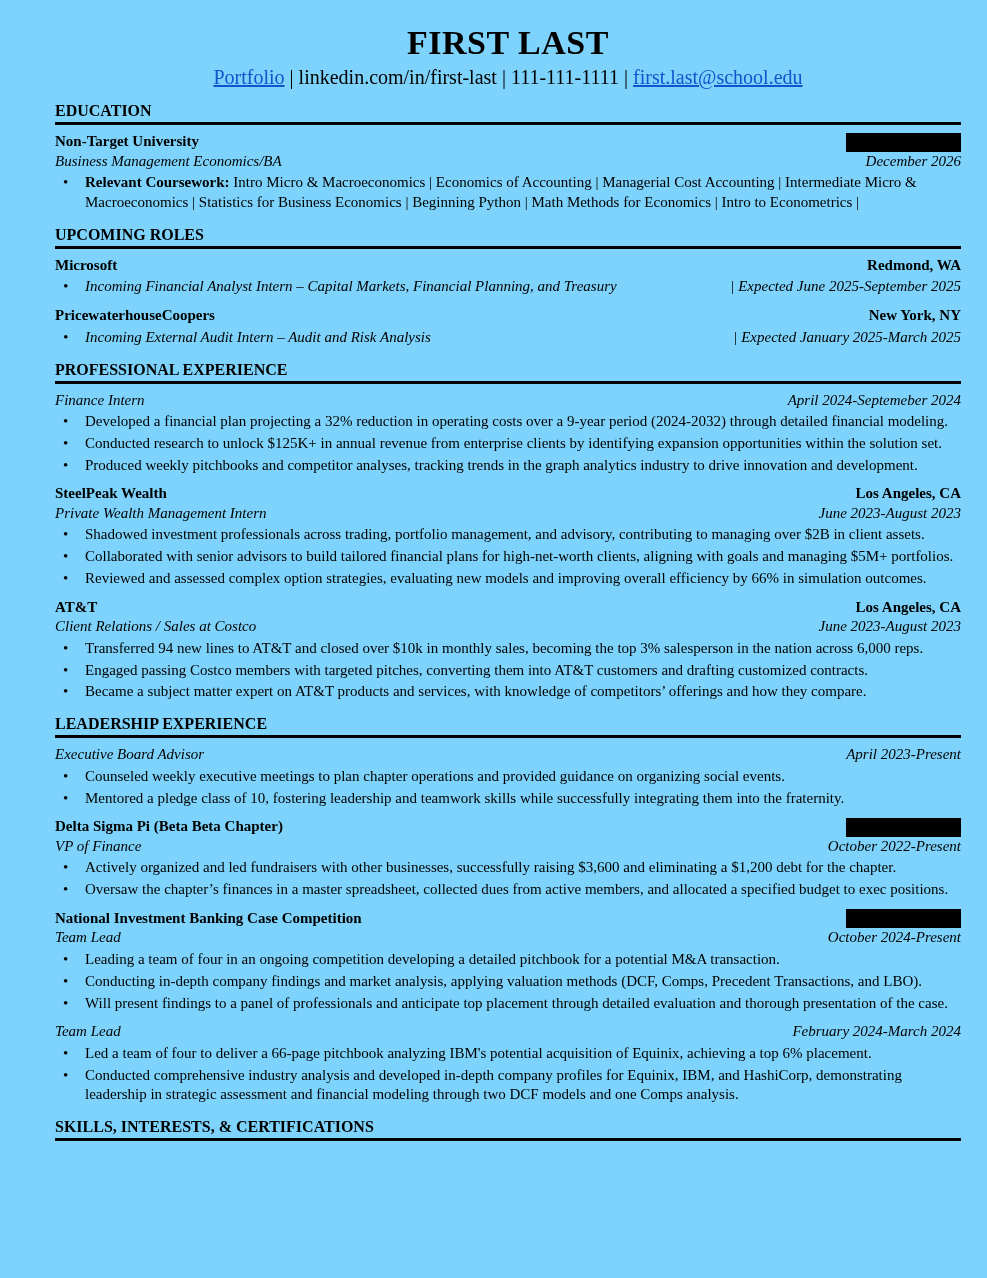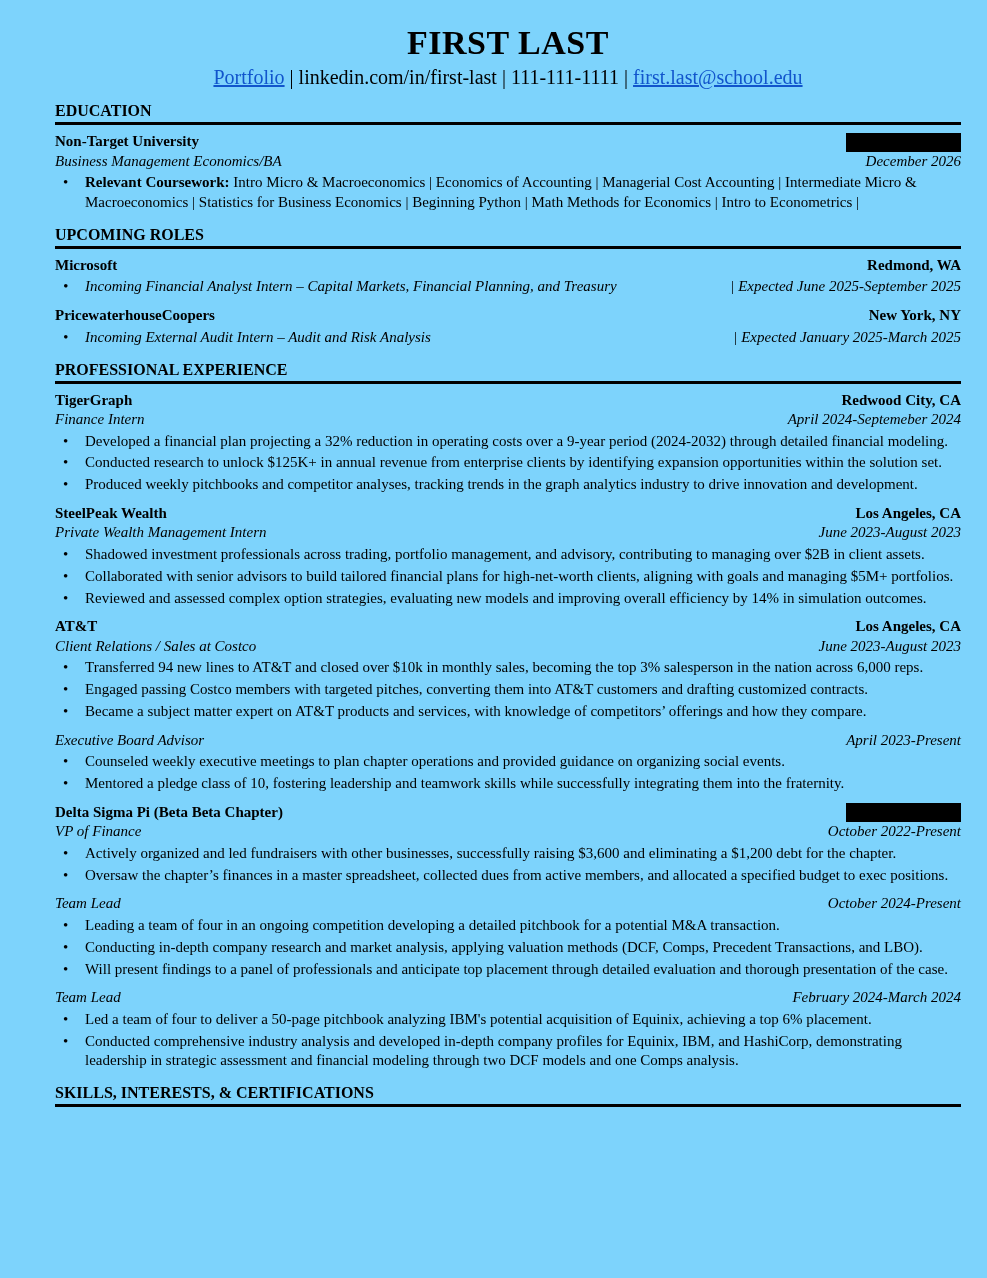--- a/index.html
+++ b/index.html
@@ -86,24 +86,20 @@
             <span class="marker">•</span>
             <span class="btext">Incoming External Audit Intern – Audit and Risk Analysis</span>
             <span class="bright">|  Expected January 2025-March 2025</span>
           </div>
         </div>
       </section>
       <section class="section">
         <div class="section-title">PROFESSIONAL EXPERIENCE</div>
         <div class="entry">
           <div class="row">
-            <span class="org">TigerGraph</span>
-            <span class="loc">Redwood City, CA</span>
-          </div>
-          <div class="row">
             <span class="role">Finance Intern</span>
             <span class="date">April 2024-Septemeber 2024</span>
           </div>
           <div class="bullet">
             <span class="marker">•</span>
             <span class="btext">Developed a financial plan projecting a 32% reduction in operating costs over a 9-year period (2024-2032) through detailed financial modeling.</span>
           </div>
           <div class="bullet">
             <span class="marker">•</span>
             <span class="btext">Conducted research to unlock $125K+ in annual revenue from enterprise clients by identifying expansion opportunities within the solution set.</span>
@@ -125,21 +121,21 @@
           <div class="bullet">
             <span class="marker">•</span>
             <span class="btext">Shadowed investment professionals across trading, portfolio management, and advisory, contributing to managing over $2B in client assets.</span>
           </div>
           <div class="bullet">
             <span class="marker">•</span>
             <span class="btext">Collaborated with senior advisors to build tailored financial plans for high-net-worth clients, aligning with goals and managing $5M+ portfolios.</span>
           </div>
           <div class="bullet">
             <span class="marker">•</span>
-            <span class="btext">Reviewed and assessed complex option strategies, evaluating new models and improving overall efficiency by 14% in simulation outcomes.</span>
+            <span class="btext">Reviewed and assessed complex option strategies, evaluating new models and improving overall efficiency by 66% in simulation outcomes.</span>
           </div>
         </div>
         <div class="entry">
           <div class="row">
             <span class="org">AT&amp;T</span>
             <span class="loc">Los Angeles, CA</span>
           </div>
           <div class="row">
             <span class="role">Client Relations / Sales at Costco</span>
             <span class="date">June 2023-August 2023</span>
@@ -152,20 +148,21 @@
             <span class="marker">•</span>
             <span class="btext">Engaged passing Costco members with targeted pitches, converting them into AT&amp;T customers and drafting customized contracts.</span>
           </div>
           <div class="bullet">
             <span class="marker">•</span>
             <span class="btext">Became a subject matter expert on AT&amp;T products and services, with knowledge of competitors’ offerings and how they compare.</span>
           </div>
         </div>
       </section>
       <section class="section">
+        <div class="section-title">LEADERSHIP EXPERIENCE</div>
         <div class="entry">
           <div class="row">
             <span class="role">Executive Board Advisor</span>
             <span class="date">April 2023-Present</span>
           </div>
           <div class="bullet">
             <span class="marker">•</span>
             <span class="btext">Counseled weekly executive meetings to plan chapter operations and provided guidance on organizing social events.</span>
           </div>
           <div class="bullet">
@@ -186,44 +183,48 @@
             <span class="marker">•</span>
             <span class="btext">Actively organized and led fundraisers with other businesses, successfully raising $3,600 and eliminating a $1,200 debt for the chapter.</span>
           </div>
           <div class="bullet">
             <span class="marker">•</span>
             <span class="btext">Oversaw the chapter’s finances in a master spreadsheet, collected dues from active members, and allocated a specified budget to exec positions.</span>
           </div>
         </div>
         <div class="entry">
           <div class="row">
+            <span class="org">National Investment Banking Case Competition</span>
+            <span class="redaction"></span>
+          </div>
+          <div class="row">
             <span class="role">Team Lead</span>
             <span class="date">October 2024-Present</span>
           </div>
           <div class="bullet">
             <span class="marker">•</span>
             <span class="btext">Leading a team of four in an ongoing competition developing a detailed pitchbook for a potential M&amp;A transaction.</span>
           </div>
           <div class="bullet">
             <span class="marker">•</span>
-            <span class="btext">Conducting in-depth company research and market analysis, applying valuation methods (DCF, Comps, Precedent Transactions, and LBO).</span>
+            <span class="btext">Conducting in-depth company findings and market analysis, applying valuation methods (DCF, Comps, Precedent Transactions, and LBO).</span>
           </div>
           <div class="bullet">
             <span class="marker">•</span>
             <span class="btext">Will present findings to a panel of professionals and anticipate top placement through detailed evaluation and thorough presentation of the case.</span>
           </div>
         </div>
         <div class="entry">
           <div class="row">
             <span class="role">Team Lead</span>
             <span class="date">February 2024-March 2024</span>
           </div>
           <div class="bullet">
             <span class="marker">•</span>
-            <span class="btext">Led a team of four to deliver a 50-page pitchbook analyzing IBM's potential acquisition of Equinix, achieving a top 6% placement.</span>
+            <span class="btext">Led a team of four to deliver a 66-page pitchbook analyzing IBM's potential acquisition of Equinix, achieving a top 6% placement.</span>
           </div>
           <div class="bullet">
             <span class="marker">•</span>
             <span class="btext">Conducted comprehensive industry analysis and developed in-depth company profiles for Equinix, IBM, and HashiCorp, demonstrating leadership in strategic assessment and financial modeling through two DCF models and one Comps analysis.</span>
           </div>
         </div>
       </section>
       <section class="section">
         <div class="section-title">SKILLS, INTERESTS, &amp; CERTIFICATIONS</div>
       </section>

